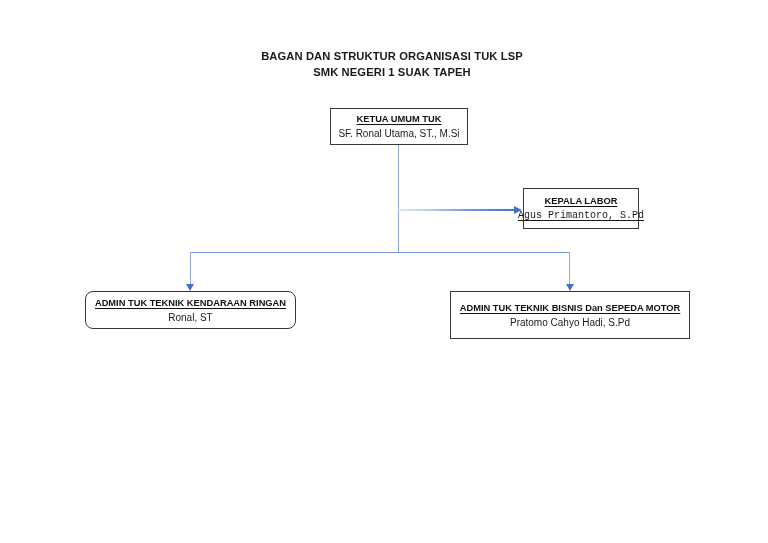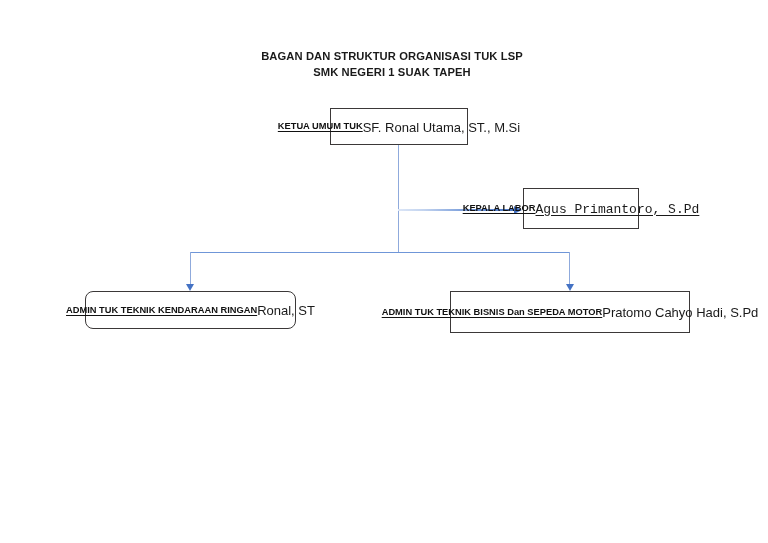--- a/index.html
+++ b/index.html
@@ -38,53 +38,53 @@
     padding-left: 16px;
   }
 
   
   .node {
     position: absolute;
     box-sizing: border-box;
     border: 1.3px solid #3b3838;
     background: #ffffff;
     display: flex;
-    flex-direction: row;
+    flex-direction: column;
     align-items: center;
     justify-content: center;
     z-index: 3;
   }
   .node-title {
     font-size: 9.3px;
     font-weight: bold;
     color: #111111;
     text-decoration: underline;
     text-underline-offset: 1.5px;
     white-space: nowrap;
     line-height: 13px;
   }
   .node-sub {
-    font-size: 13px;
+    font-size: 10px;
     font-weight: normal;
     color: #1a1a1a;
     white-space: nowrap;
     line-height: 13px;
     margin-top: 1px;
   }
   .node-sub.underlined {
     text-decoration: underline;
     text-underline-offset: 1.5px;
     font-family: Liberation Mono, monospace;
   }
 
   
   #node-ketua      { left: 330px; top: 108px; width: 138px; height: 37px; }
   #node-kepala     { left: 523px; top: 188px; width: 116px; height: 41px; }
   #node-admin-kr   { left: 85px;  top: 291px; width: 211px; height: 38px; border-radius: 8px; }
-  #node-admin-bsm  { left: 450px; top: 291px; width: 240px; height: 42px; }
+  #node-admin-bsm  { left: 450px; top: 291px; width: 240px; height: 48px; }
 
   
   .conn {
     position: absolute;
     z-index: 1;
   }
   .v-line {
     background: #8faadc;
   }
   .h-line {

